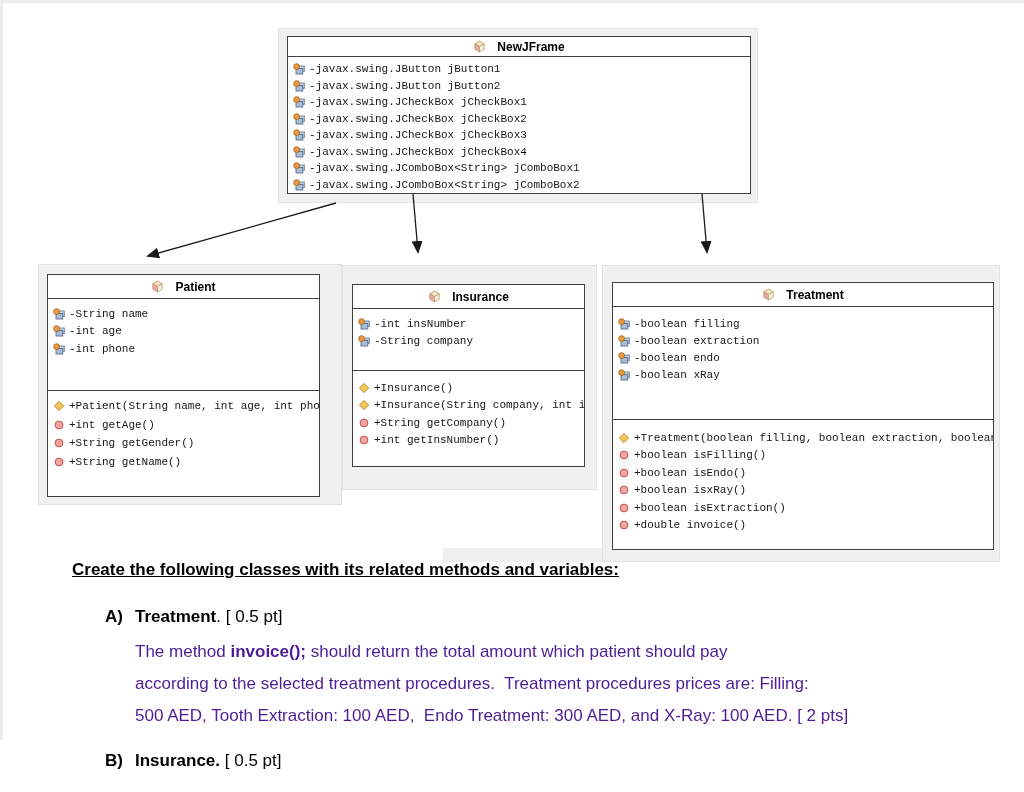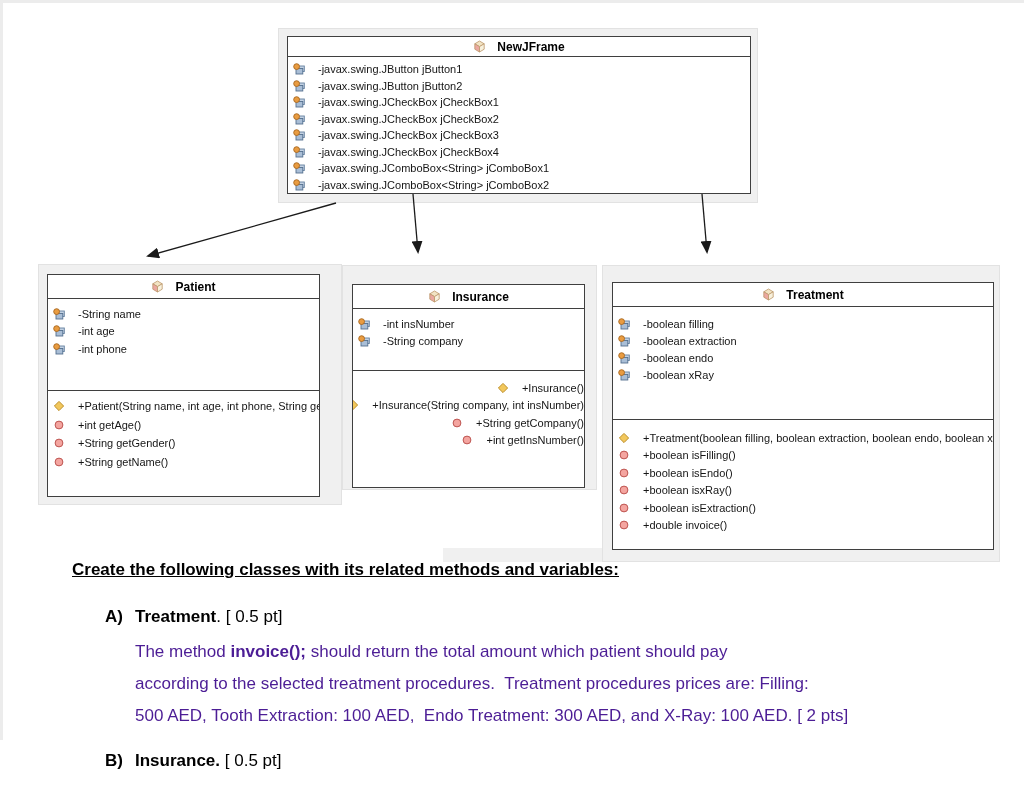--- a/index.html
+++ b/index.html
@@ -12,46 +12,46 @@
   .panel{position:absolute;background:#f0f0f0;border:1px solid #e2e2e2;box-sizing:border-box;}
   #panel-newjframe{left:278px;top:28px;width:480px;height:175px;}
   #panel-patient{left:38px;top:264px;width:304px;height:241px;}
   #panel-insurance{left:342px;top:265px;width:255px;height:225px;}
   #panel-treatment{left:602px;top:265px;width:398px;height:297px;}
   #gray-strip{position:absolute;left:443px;top:548px;width:160px;height:14px;background:#f0f0f0;}
 
   .classbox{position:absolute;background:#ffffff;border:1px solid #3f3f3f;box-sizing:border-box;}
   #panel-newjframe .classbox{left:8px;top:7px;width:464px;height:158px;}
   #panel-patient .classbox{left:8px;top:9px;width:273px;height:223px;}
-  #panel-insurance .classbox{left:9px;top:18px;width:233px;height:204px;}
+  #panel-insurance .classbox{left:9px;top:18px;width:233px;height:183px;}
   #panel-treatment .classbox{left:9px;top:16px;width:382px;height:268px;}
 
   .ctitle{display:flex;justify-content:center;align-items:center;gap:11px;
           font-size:12px;font-weight:bold;color:#000;border-bottom:1px solid #3f3f3f;}
   #panel-newjframe .ctitle{height:19px;}
   #panel-patient .ctitle,#panel-insurance .ctitle,#panel-treatment .ctitle{height:23px;}
   .cicon{width:13px;height:13px;}
 
   .rows{box-sizing:border-box;padding-left:5px;overflow:hidden;}
-  .row{display:flex;align-items:center;gap:13px;}
+  .row{display:flex;align-items:center;gap:4px;font-family:Liberation Mono, monospace;}
   .ric{width:12px;height:12px;flex:0 0 12px;}
   .rtxt{font-size:11px;color:#151515;white-space:pre;letter-spacing:0;}
 
   #panel-newjframe .fields{padding-top:4px;}
   #panel-newjframe .fields .row{height:16.5px;}
 
   #panel-patient .fields{height:91px;padding-top:6px;}
   #panel-patient .fields .row{height:17.5px;}
   #panel-patient .methods{height:108px;padding-top:6px;border-top:1px solid #3f3f3f;}
   #panel-patient .methods .row{height:18.5px;}
 
   #panel-insurance .fields{height:61px;padding-top:6px;}
   #panel-insurance .fields .row{height:17.5px;}
   #panel-insurance .methods{height:97px;padding-top:8px;border-top:1px solid #3f3f3f;}
-  #panel-insurance .methods .row{height:17.5px;justify-content:flex-end;}
+  #panel-insurance .methods .row{height:17.5px;}
 
   #panel-treatment .fields{height:112px;padding-top:8px;}
   #panel-treatment .fields .row{height:17px;}
   #panel-treatment .methods{height:131px;padding-top:9px;border-top:1px solid #3f3f3f;}
   #panel-treatment .methods .row{height:17.5px;}
 
   #arrow-layer{position:absolute;left:0;top:0;width:1024px;height:792px;pointer-events:none;}
 
   
   .assign-heading{position:absolute;left:72px;top:560px;font-size:17px;font-weight:bold;

